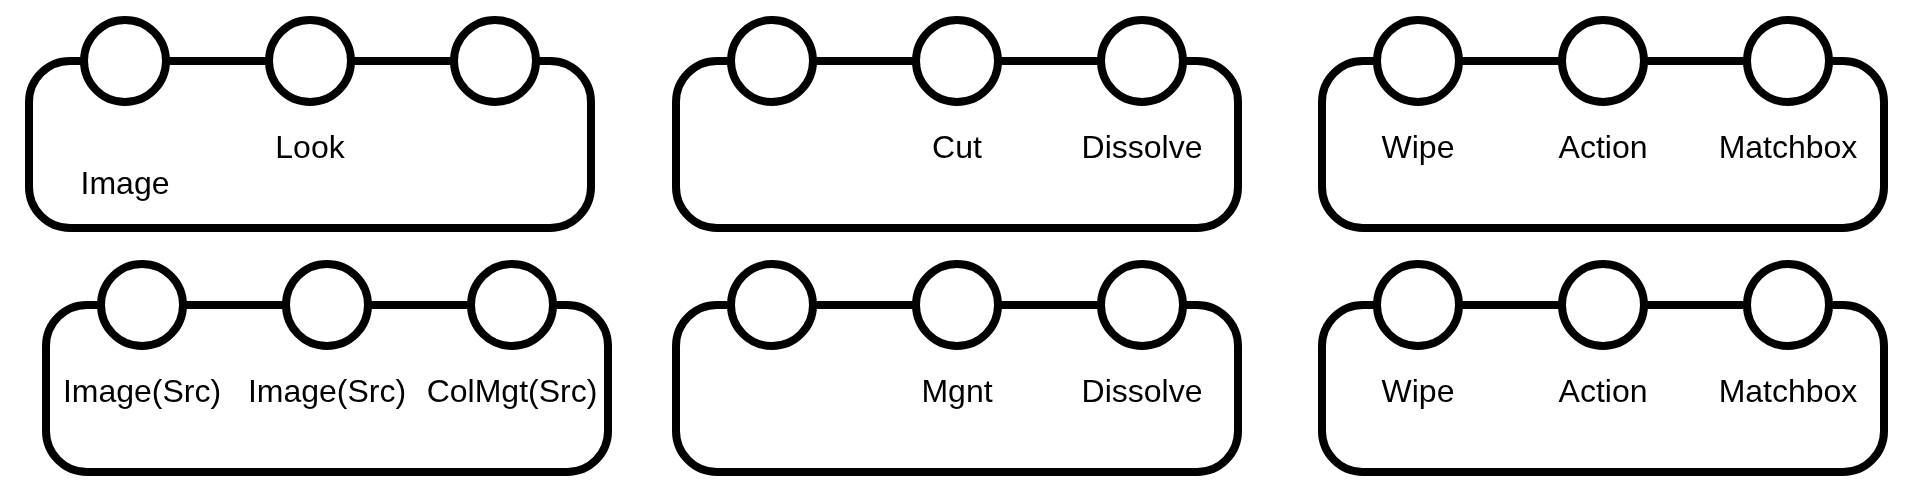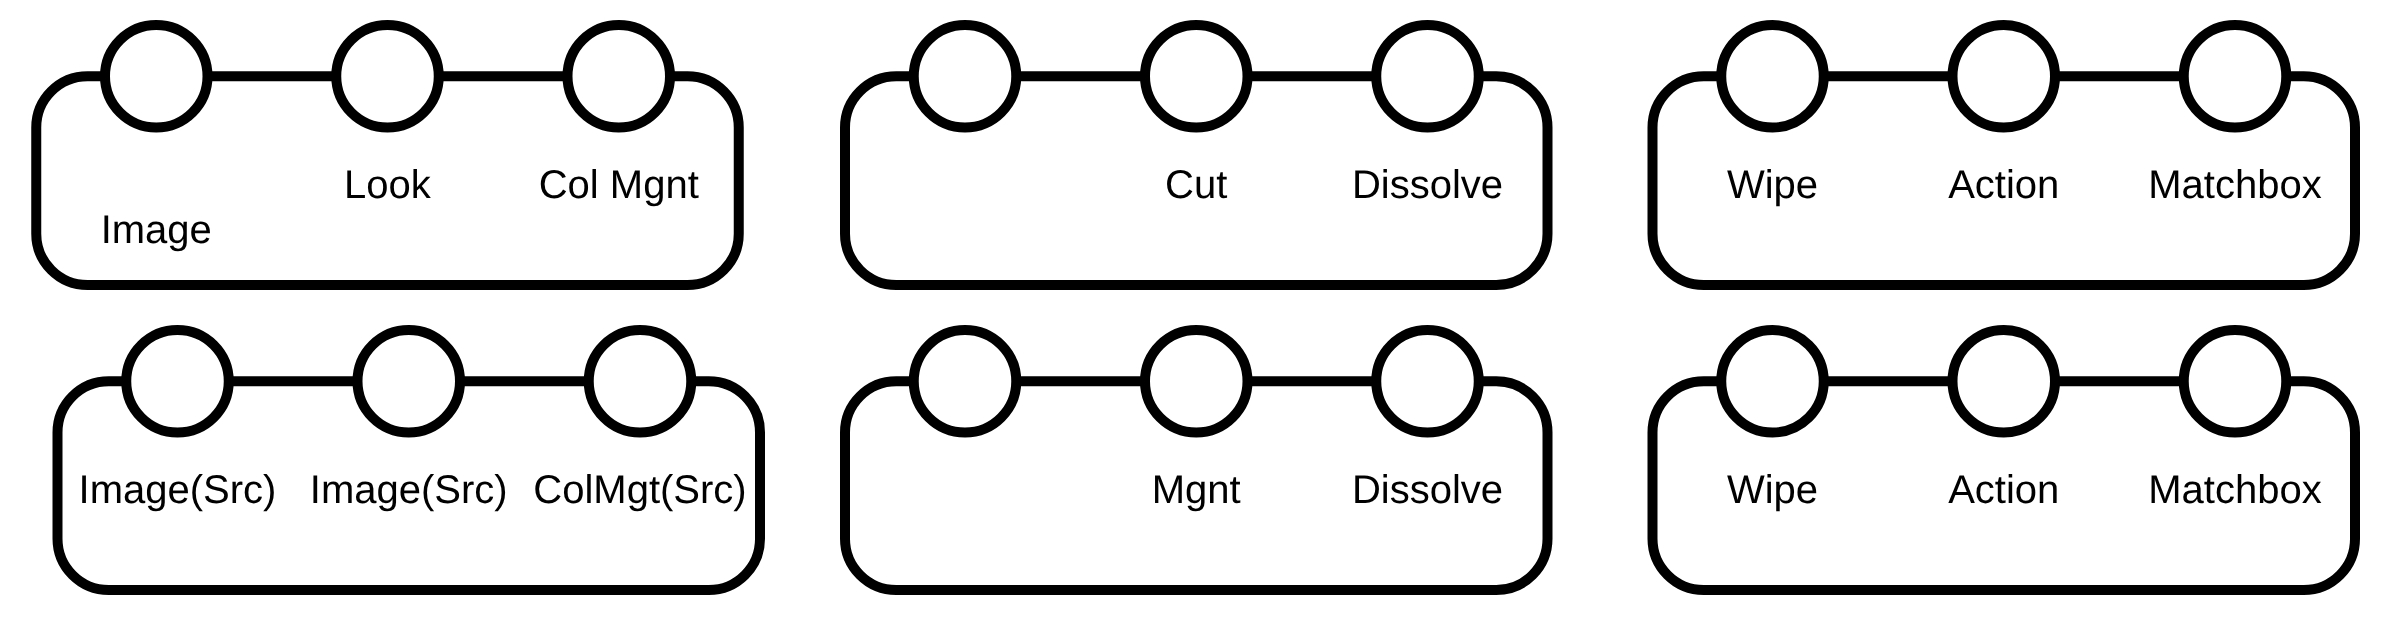--- a/index.html
+++ b/index.html
@@ -57,21 +57,20 @@
 <body>
 
 <div class="canvas" style="background: rgb(255, 255, 255);">
     <div class="node" style="left: 25px; top: 16px;">
       <div class="frame" style="border-color: rgb(0, 0, 0);"></div>
       <div class="port" style="left: 55px; border-color: rgb(0, 0, 0);"></div>
       <div class="label" style="left: 100px; color: rgb(0, 0, 0); margin-top: 36px;">Image</div>
       <div class="port" style="left: 240px; border-color: rgb(0, 0, 0);"></div>
       <div class="label" style="left: 285px; color: rgb(0, 0, 0);">Look</div>
       <div class="port" style="left: 425px; border-color: rgb(0, 0, 0);"></div>
-      <div class="label" style="left: 470px; color: rgb(0, 0, 0);">Col Mgnt</div>
     </div>
     <div class="node" style="left: 672px; top: 16px;">
       <div class="frame" style="border-color: rgb(0, 0, 0);"></div>
       <div class="port" style="left: 55px; border-color: rgb(0, 0, 0);"></div>
       <div class="port" style="left: 240px; border-color: rgb(0, 0, 0);"></div>
       <div class="label" style="left: 285px; color: rgb(0, 0, 0);">Cut</div>
       <div class="port" style="left: 425px; border-color: rgb(0, 0, 0);"></div>
       <div class="label" style="left: 470px; color: rgb(0, 0, 0);">Dissolve</div>
     </div>
     <div class="node" style="left: 1318px; top: 16px;">

